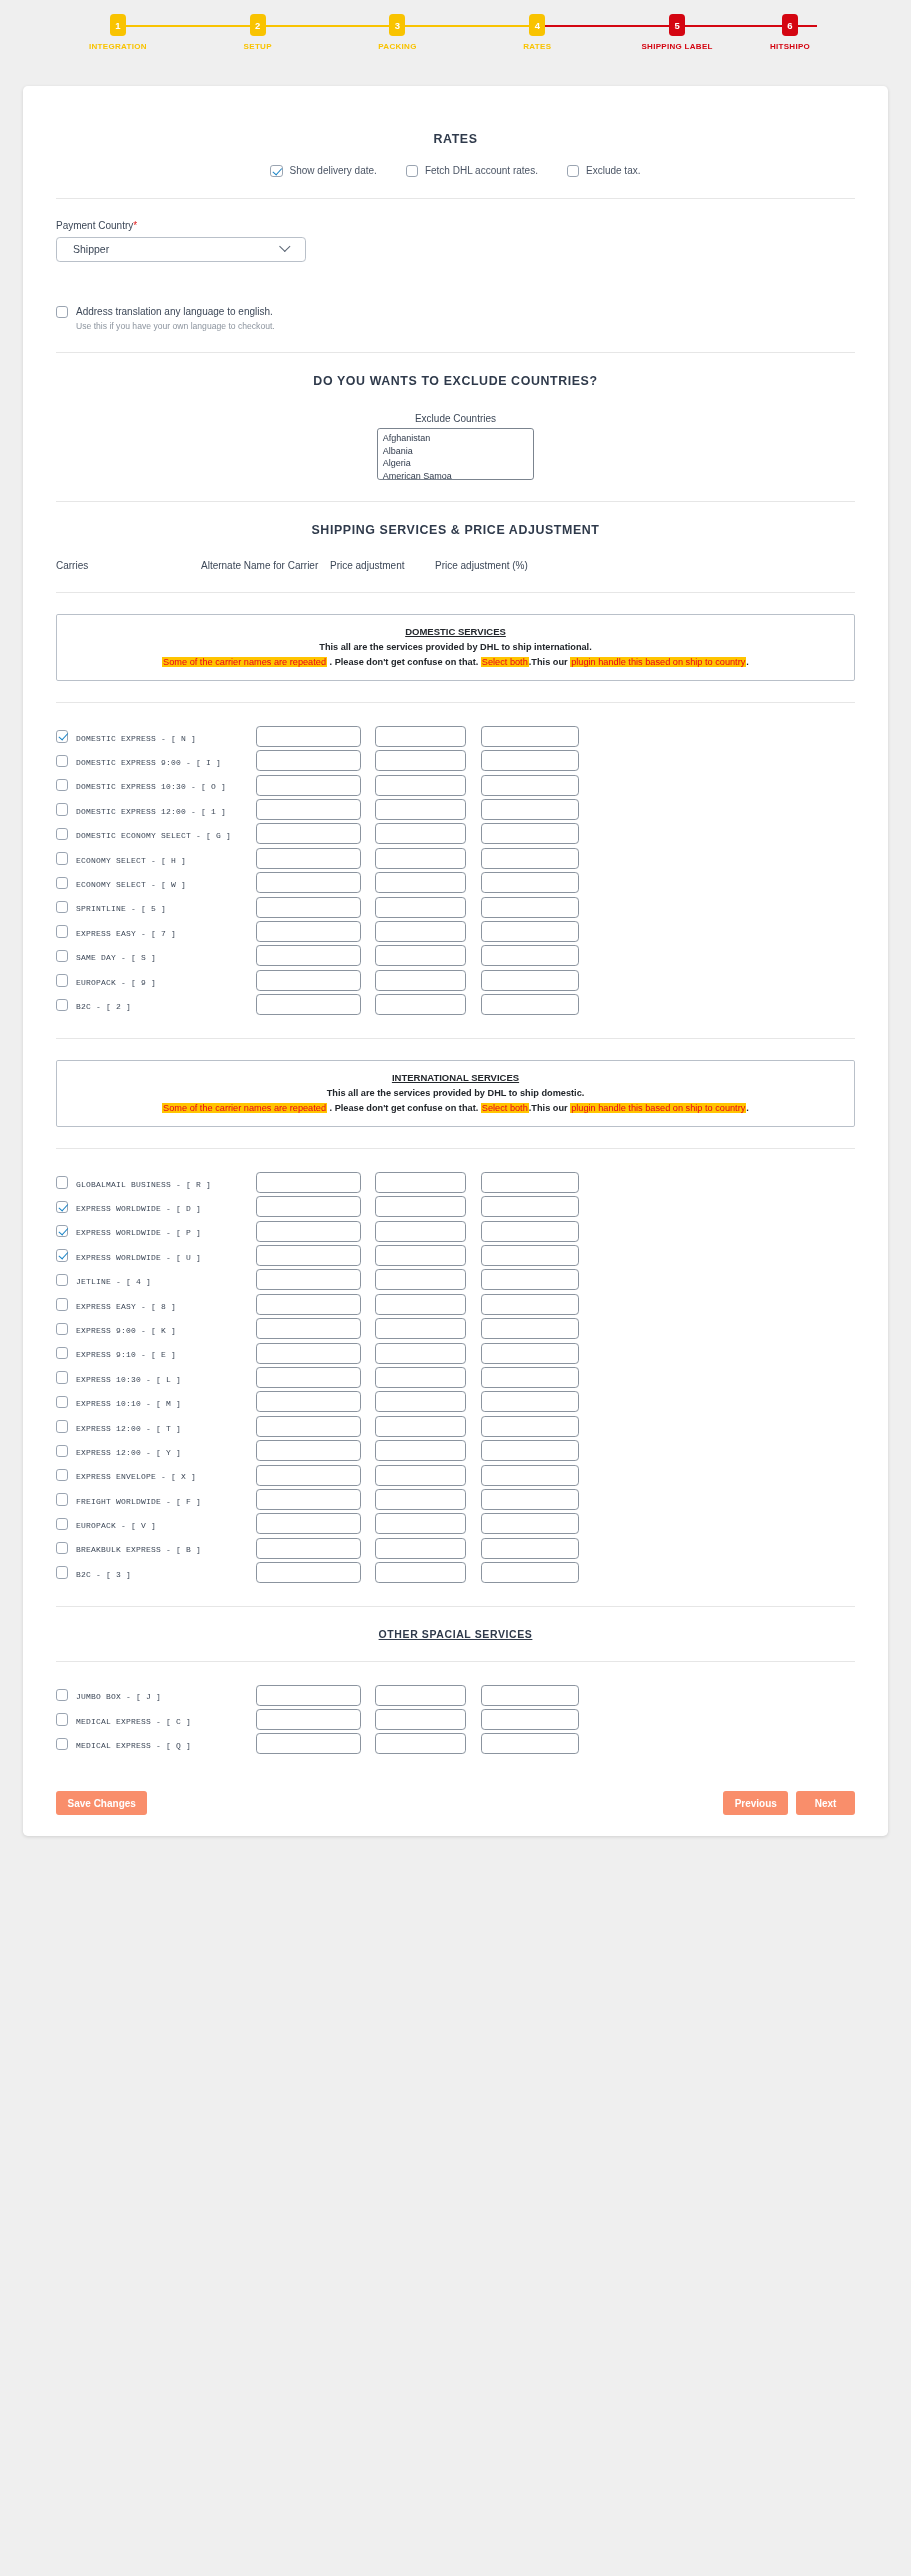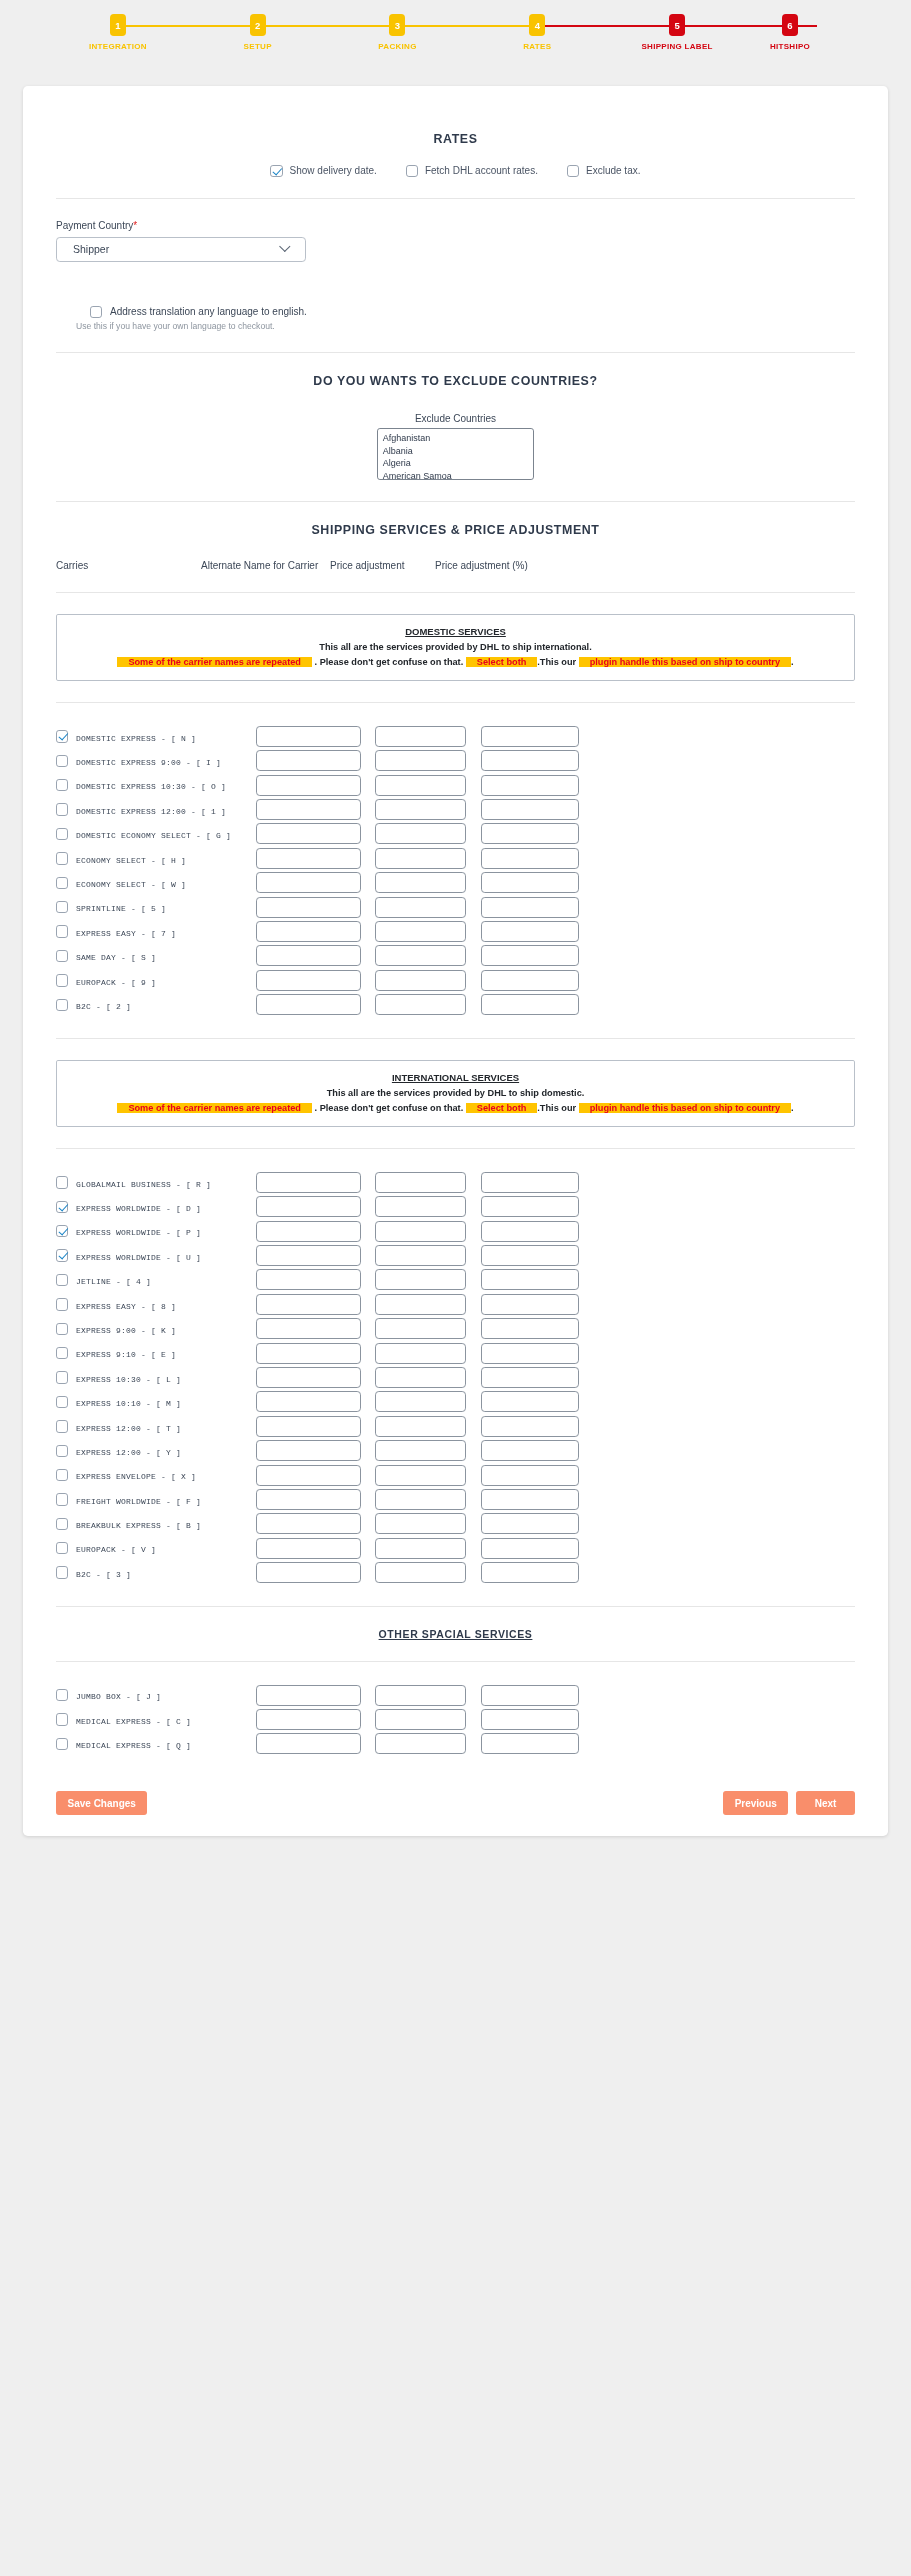--- a/index.html
+++ b/index.html
@@ -170,21 +170,20 @@
     border: solid #5a6574;
     border-width: 0 1.5px 1.5px 0;
     transform: rotate(45deg) translate(-1.9px,-1.9px);
   }
   .xlate {
     display: flex;
     align-items: flex-start;
     gap: 7.6px;
     font-size: 10px;
     color: #3c4757;
-    margin-left: 34px;
   }
   .xlate-sub {
     font-size: 8.6px;
     color: #8d959f;
     margin-top: 2.9px;
     margin-left: 20px;
     display: block;
   }
 
   
@@ -236,22 +235,22 @@
     display: block;
     font-weight: bold;
     text-decoration: underline;
     font-size: 9.5px;
     margin-bottom: 1px;
   }
   .notice .n-line2 { display:block; font-weight: 600; }
   .hl {
     background: #ffc400;
     color: #e8001c;
-    font-weight: 700;
-    padding: 0 11px;
+    font-weight: 400;
+    padding: 0 1px;
   }
   .bold { font-weight: 700; }
 
   
   .svc-list { margin-top: 9.5px; }
   .svc-row {
     display: flex;
     align-items: center;
     height: 24.4px;
     margin-bottom: 0;
@@ -683,32 +682,32 @@
         </div>
         <div class="svc-inputs">
           <input class="txtin in-alt" type="text" value="" style="">
           <input class="txtin in-pa" type="text" value="" style="">
           <input class="txtin in-pap" type="text" value="" style="">
         </div>
       </div>
       <div class="svc-row">
         <div class="svc-name">
           <span class="cb"></span>
+          <span>EUROPACK - [ V ]</span>
+        </div>
+        <div class="svc-inputs">
+          <input class="txtin in-alt" type="text" value="" style="">
+          <input class="txtin in-pa" type="text" value="" style="">
+          <input class="txtin in-pap" type="text" value="" style="">
+        </div>
+      </div>
+      <div class="svc-row">
+        <div class="svc-name">
+          <span class="cb"></span>
           <span>BREAKBULK EXPRESS - [ B ]</span>
-        </div>
-        <div class="svc-inputs">
-          <input class="txtin in-alt" type="text" value="" style="">
-          <input class="txtin in-pa" type="text" value="" style="">
-          <input class="txtin in-pap" type="text" value="" style="">
-        </div>
-      </div>
-      <div class="svc-row">
-        <div class="svc-name">
-          <span class="cb"></span>
-          <span>EUROPACK - [ V ]</span>
         </div>
         <div class="svc-inputs">
           <input class="txtin in-alt" type="text" value="" style="">
           <input class="txtin in-pa" type="text" value="" style="">
           <input class="txtin in-pap" type="text" value="" style="">
         </div>
       </div>
       <div class="svc-row">
         <div class="svc-name">
           <span class="cb"></span>

